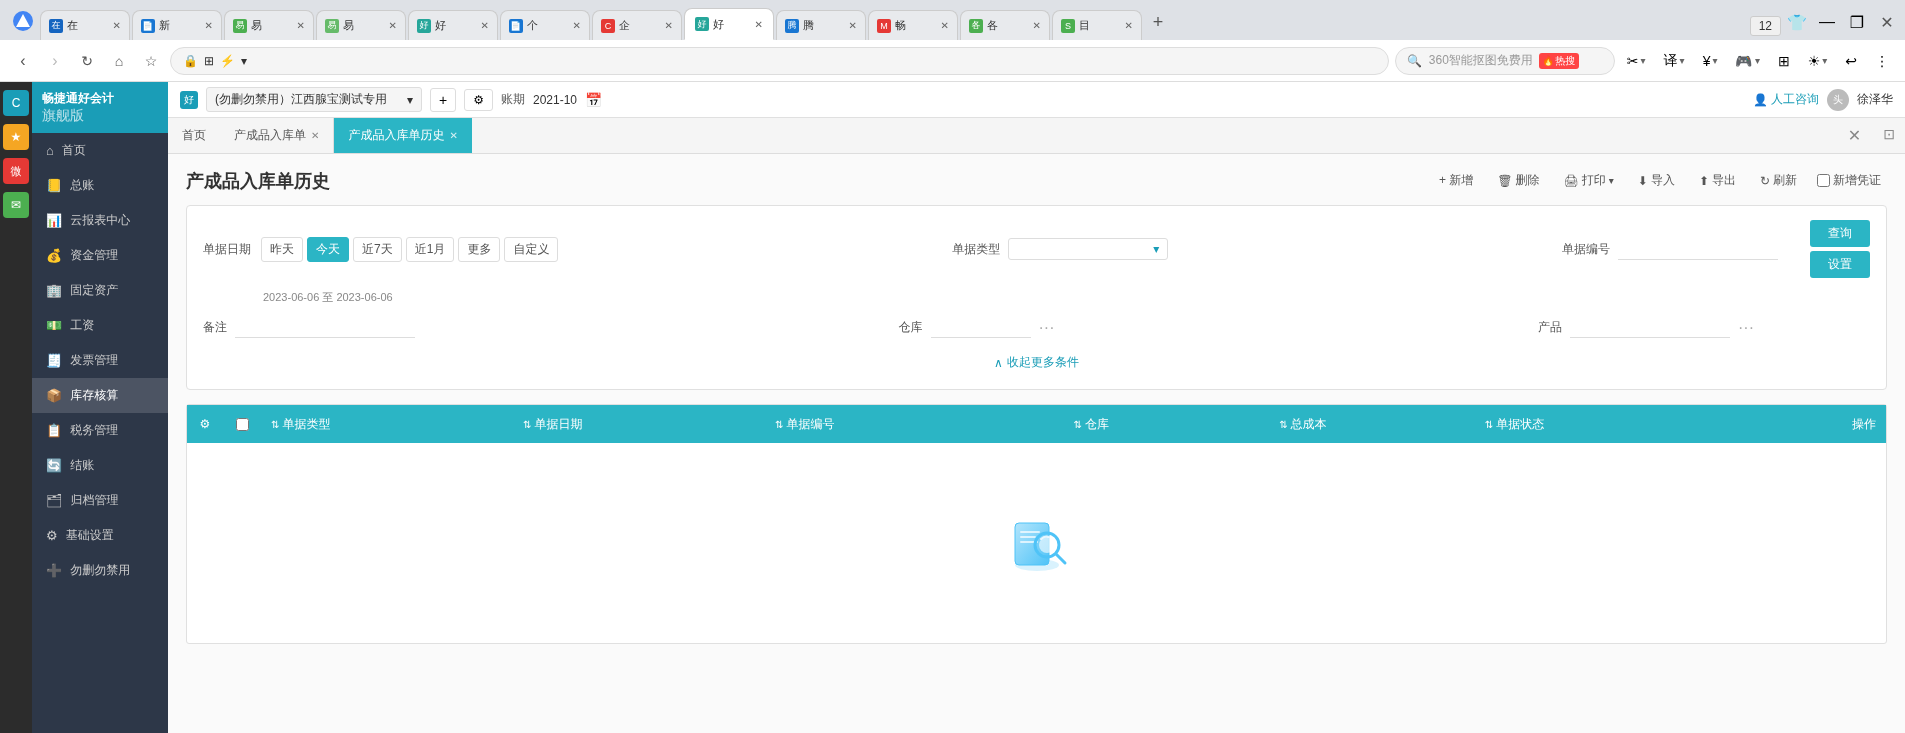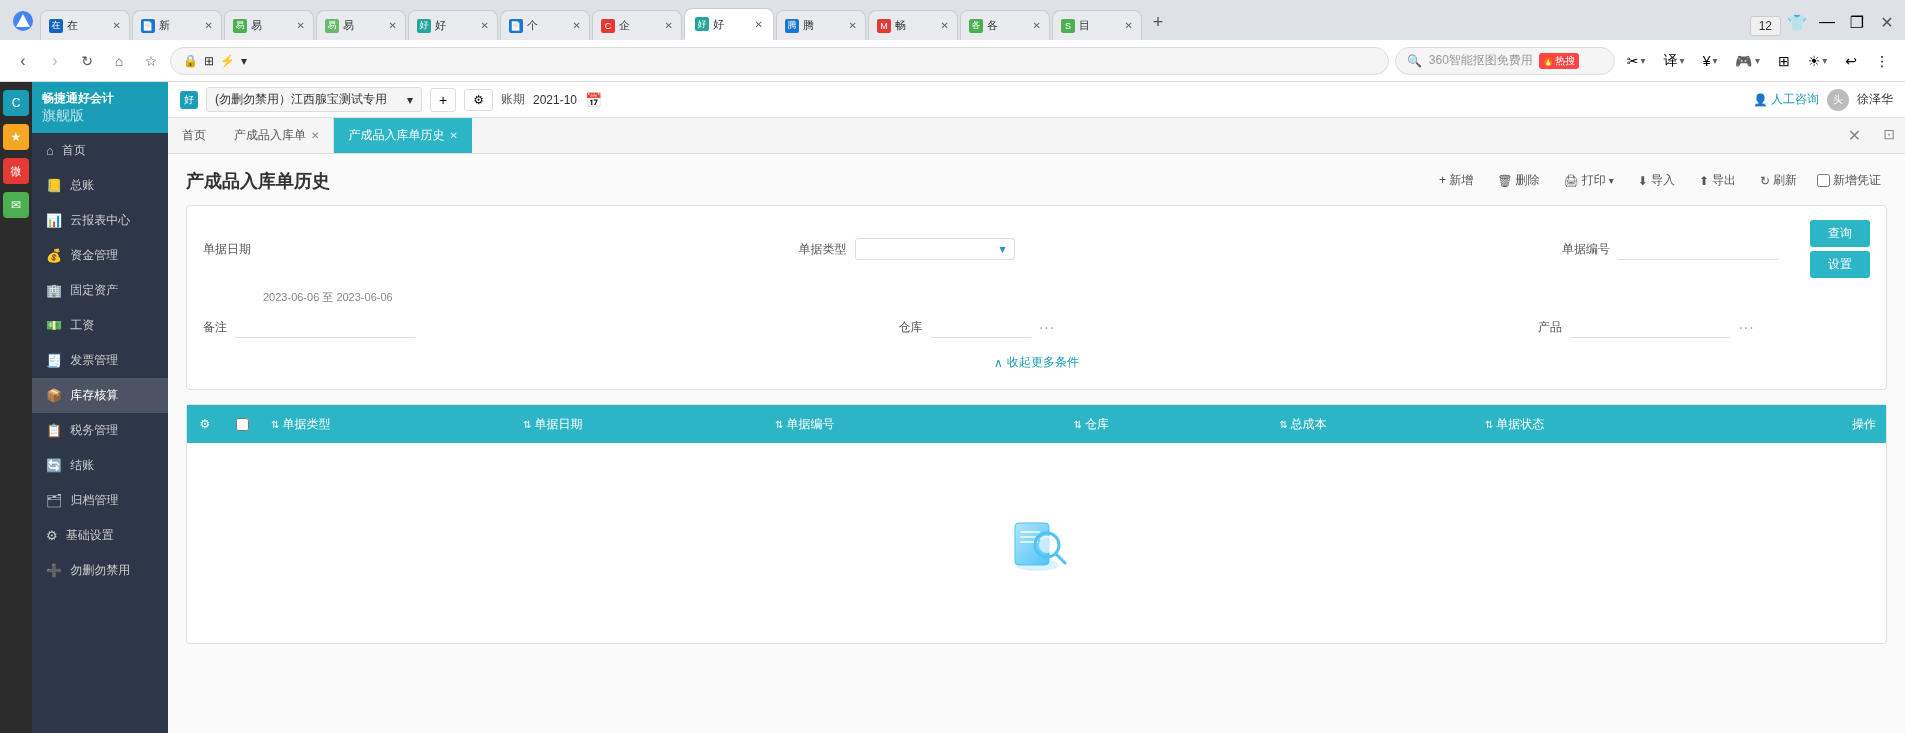--- a/index.html
+++ b/index.html
@@ -262,20 +262,28 @@
           </label>
         </div>
       </div>
 
       <div style="background:white;border:1px solid #e0e0e0;border-radius:4px;padding:14px 16px;margin-bottom:14px;">
 
         <div style="display:flex;align-items:center;gap:16px;margin-bottom:12px;">
 
           <div style="display:flex;align-items:center;gap:10px;">
             <span style="font-size:12px;color:#555;white-space:nowrap;">单据日期</span>
+            <div style="display:flex;gap:4px;align-items:center;">
+              <button style="padding:3px 8px;border:1px solid #ddd;border-radius:3px;font-size:12px;cursor:pointer;background:#fff;color:#555;">昨天</button>
+              <button style="padding:3px 8px;border:1px solid #2bb5c5;border-radius:3px;font-size:12px;cursor:pointer;background:#2bb5c5;color:white;">今天</button>
+              <button style="padding:3px 8px;border:1px solid #ddd;border-radius:3px;font-size:12px;cursor:pointer;background:#fff;color:#555;">近7天</button>
+              <button style="padding:3px 8px;border:1px solid #ddd;border-radius:3px;font-size:12px;cursor:pointer;background:#fff;color:#555;">近1月</button>
+              <button style="padding:3px 8px;border:1px solid #ddd;border-radius:3px;font-size:12px;cursor:pointer;background:#fff;color:#555;">更多</button>
+              <button style="padding:3px 8px;border:1px solid #ddd;border-radius:3px;font-size:12px;cursor:pointer;background:#fff;color:#555;">自定义</button>
+            </div>
           </div>
 
           <div style="flex:1;"></div>
 
           <div style="display:flex;align-items:center;gap:8px;">
             <span style="font-size:12px;color:#555;white-space:nowrap;">单据类型</span>
             <div style="border:1px solid #ddd;border-radius:3px;padding:3px 8px;font-size:12px;min-width:160px;display:flex;align-items:center;justify-content:space-between;cursor:pointer;background:#fff;">
               <span style="color:#aaa;"></span>
               <span style="color:#1a9db7;font-size:12px;">▾</span>
             </div>

